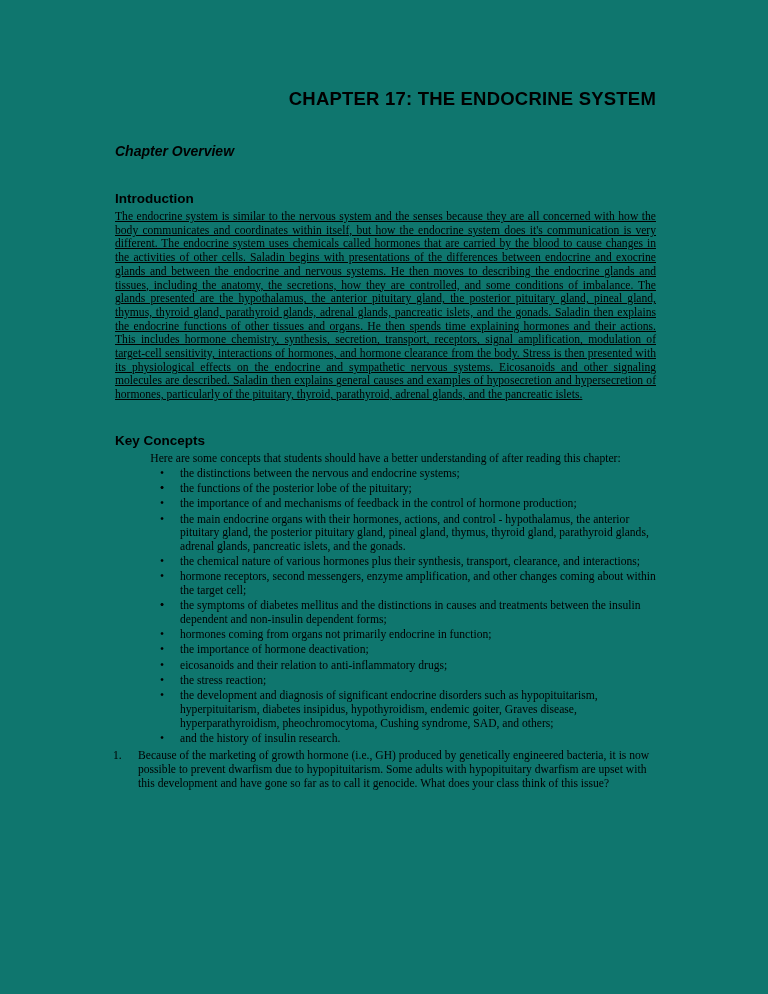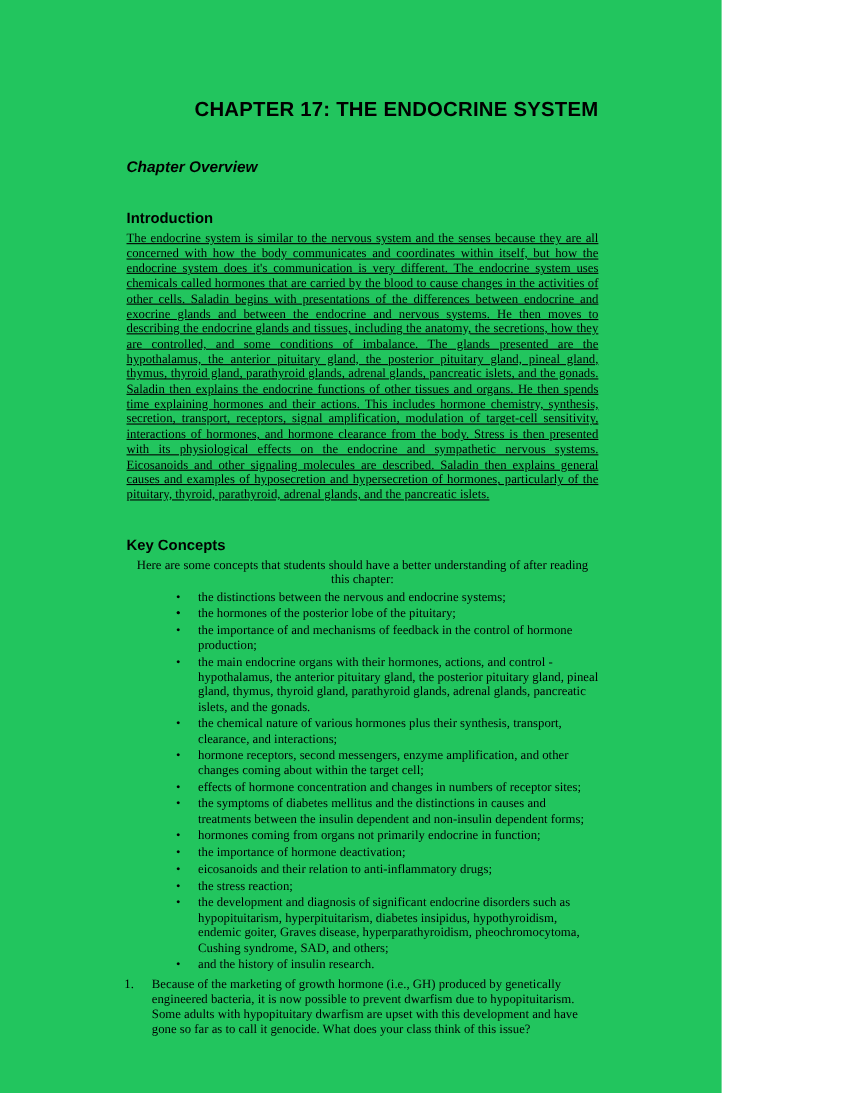--- a/index.html
+++ b/index.html
@@ -1,19 +1,19 @@
 <!DOCTYPE html>
 <html><head>
 <meta charset="utf-8">
 <style>
   html,body { margin:0; padding:0; background:#ffffff; }
   .page {
     position:relative;
-    width:656px; height:994px;
-    background:#22c55e;
+    width:768px; height:994px;
+    background:#0f766e;
     color:#000;
     box-sizing:border-box;
     padding:0 112px 0 115px;
     overflow:hidden;
     font-family:"Liberation Serif", serif;
   }
   .title {
     margin:87px 0 0;
     font-family:"Liberation Sans", sans-serif;
     font-weight:bold;
@@ -103,26 +103,26 @@
 
   <h3 class="h-bold">Introduction</h3>
   <p class="body-par">The endocrine system is similar to the nervous system and the senses because they are all concerned with how the body communicates and coordinates within itself, but how the endocrine system does it's communication is very different. The endocrine system uses chemicals called hormones that are carried by the blood to cause changes in the activities of other cells. Saladin begins with presentations of the differences between endocrine and exocrine glands and between the endocrine and nervous systems. He then moves to describing the endocrine glands and tissues, including the anatomy, the secretions, how they are controlled, and some conditions of imbalance. The glands presented are the hypothalamus, the anterior pituitary gland, the posterior pituitary gland, pineal gland, thymus, thyroid gland, parathyroid glands, adrenal glands, pancreatic islets, and the gonads. Saladin then explains the endocrine functions of other tissues and organs. He then spends time explaining hormones and their actions. This includes hormone chemistry, synthesis, secretion, transport, receptors, signal amplification, modulation of target-cell sensitivity, interactions of hormones, and hormone clearance from the body. Stress is then presented with its physiological effects on the endocrine and sympathetic nervous systems. Eicosanoids and other signaling molecules are described. Saladin then explains general causes and examples of hyposecretion and hypersecretion of hormones, particularly of the pituitary, thyroid, parathyroid, adrenal glands, and the pancreatic islets.</p>
 
   <h3 class="h-bold">Key Concepts</h3>
   <p class="lead">Here are some concepts that students should have a better understanding of after reading this chapter:</p>
 
   <ul class="bullets">
     <li><span class="marker">•</span><span class="li-text">the distinctions between the nervous and endocrine systems;</span></li>
     <li><span class="marker">•</span></li>
-    <li><span class="marker">•</span><span class="li-text">the hormones of the posterior lobe of the pituitary;</span></li>
+    <li><span class="marker">•</span><span class="li-text">the functions of the posterior lobe of the pituitary;</span></li>
     <li><span class="marker">•</span><span class="li-text">the importance of and mechanisms of feedback in the control of hormone production;</span></li>
     <li><span class="marker">•</span><span class="li-text">the main endocrine organs with their hormones, actions, and control - hypothalamus, the anterior pituitary gland, the posterior pituitary gland, pineal gland, thymus, thyroid gland, parathyroid glands, adrenal glands, pancreatic islets, and the gonads.</span></li>
     <li><span class="marker">•</span><span class="li-text">the chemical nature of various hormones plus their synthesis, transport, clearance, and interactions;</span></li>
     <li><span class="marker">•</span><span class="li-text">hormone receptors, second messengers, enzyme amplification, and other changes coming about within the target cell;</span></li>
-    <li><span class="marker">•</span><span class="li-text">effects of hormone concentration and changes in numbers of receptor sites;</span></li>
+    <li><span class="marker">•</span></li>
     <li><span class="marker">•</span><span class="li-text">the symptoms of diabetes mellitus and the distinctions in causes and treatments between the insulin dependent and non-insulin dependent forms;</span></li>
     <li><span class="marker">•</span><span class="li-text">hormones coming from organs not primarily endocrine in function;</span></li>
     <li><span class="marker">•</span><span class="li-text">the importance of hormone deactivation;</span></li>
     <li><span class="marker">•</span><span class="li-text">eicosanoids and their relation to anti-inflammatory drugs;</span></li>
     <li><span class="marker">•</span><span class="li-text">the stress reaction;</span></li>
     <li><span class="marker">•</span><span class="li-text">the development and diagnosis of significant endocrine disorders such as hypopituitarism, hyperpituitarism, diabetes insipidus, hypothyroidism, endemic goiter, Graves disease, hyperparathyroidism, pheochromocytoma, Cushing syndrome, SAD, and others;</span></li>
     <li><span class="marker">•</span><span class="li-text">and the history of insulin research.</span></li>
   </ul>
 
 

